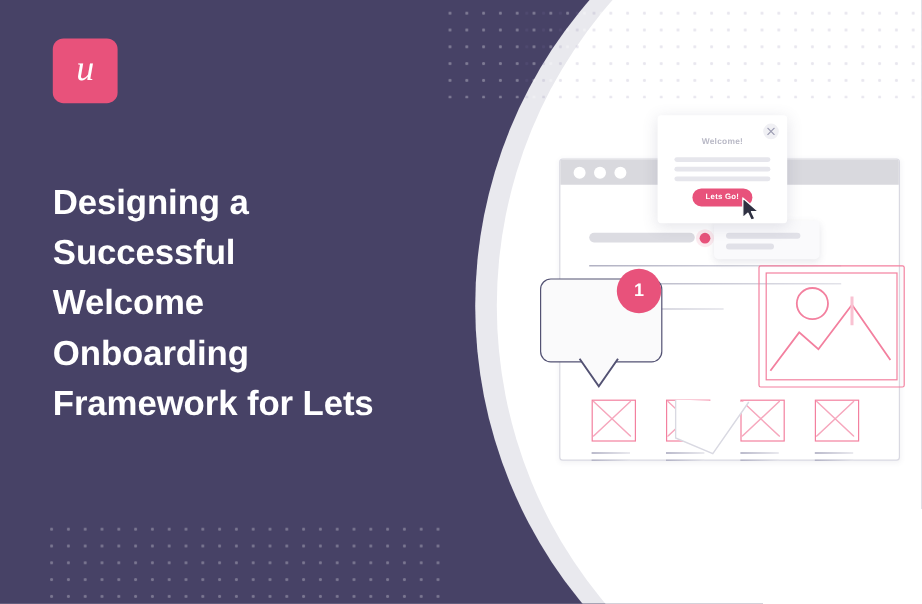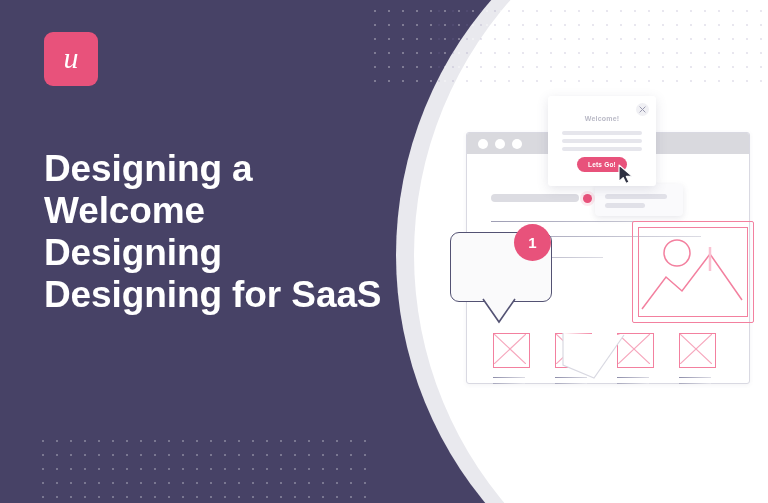--- a/index.html
+++ b/index.html
@@ -46,21 +46,21 @@
     background:#e8527b;border-radius:9px;
     display:flex;align-items:center;justify-content:center;
   }
   .logo-glyph{
     color:#fff;font-family:"Liberation Serif","DejaVu Serif",serif;
     font-style:italic;font-size:30px;line-height:1;font-weight:400;
     transform:translateY(-1px);
   }
   .headline{
     position:absolute;left:44px;top:148px;width:330px;
-    color:#ffffff;font-size:37px;font-weight:700;line-height:42px;
+    color:#ffffff;font-size:29px;font-weight:700;line-height:42px;
     letter-spacing:-.1px;
   }
   .headline div{white-space:nowrap;}
 
   
   .illo{position:absolute;left:440px;top:84px;width:300px;height:330px;}
 
   
   .win{
     position:absolute;left:26px;top:48px;width:282px;height:250px;
@@ -154,23 +154,24 @@
   <div class="dots dots-top"></div>
   <div class="dots dots-top-over"></div>
   <div class="dots dots-bottom"></div>
 
   <div class="logo">
     <span class="logo-glyph">u</span>
   </div>
 
   <div class="headline">
     <div>Designing a</div>
+    <div>Successful</div>
     <div>Welcome</div>
-    <div>Designing</div>
-    <div>Designing for SaaS</div>
+    <div>Onboarding</div>
+    <div>Framework for Lets</div>
   </div>
 
   <div class="illo">
 
     <div class="win">
       <div class="win-bar">
         <span class="win-dot"></span>
         <span class="win-dot"></span>
         <span class="win-dot"></span>
       </div>

